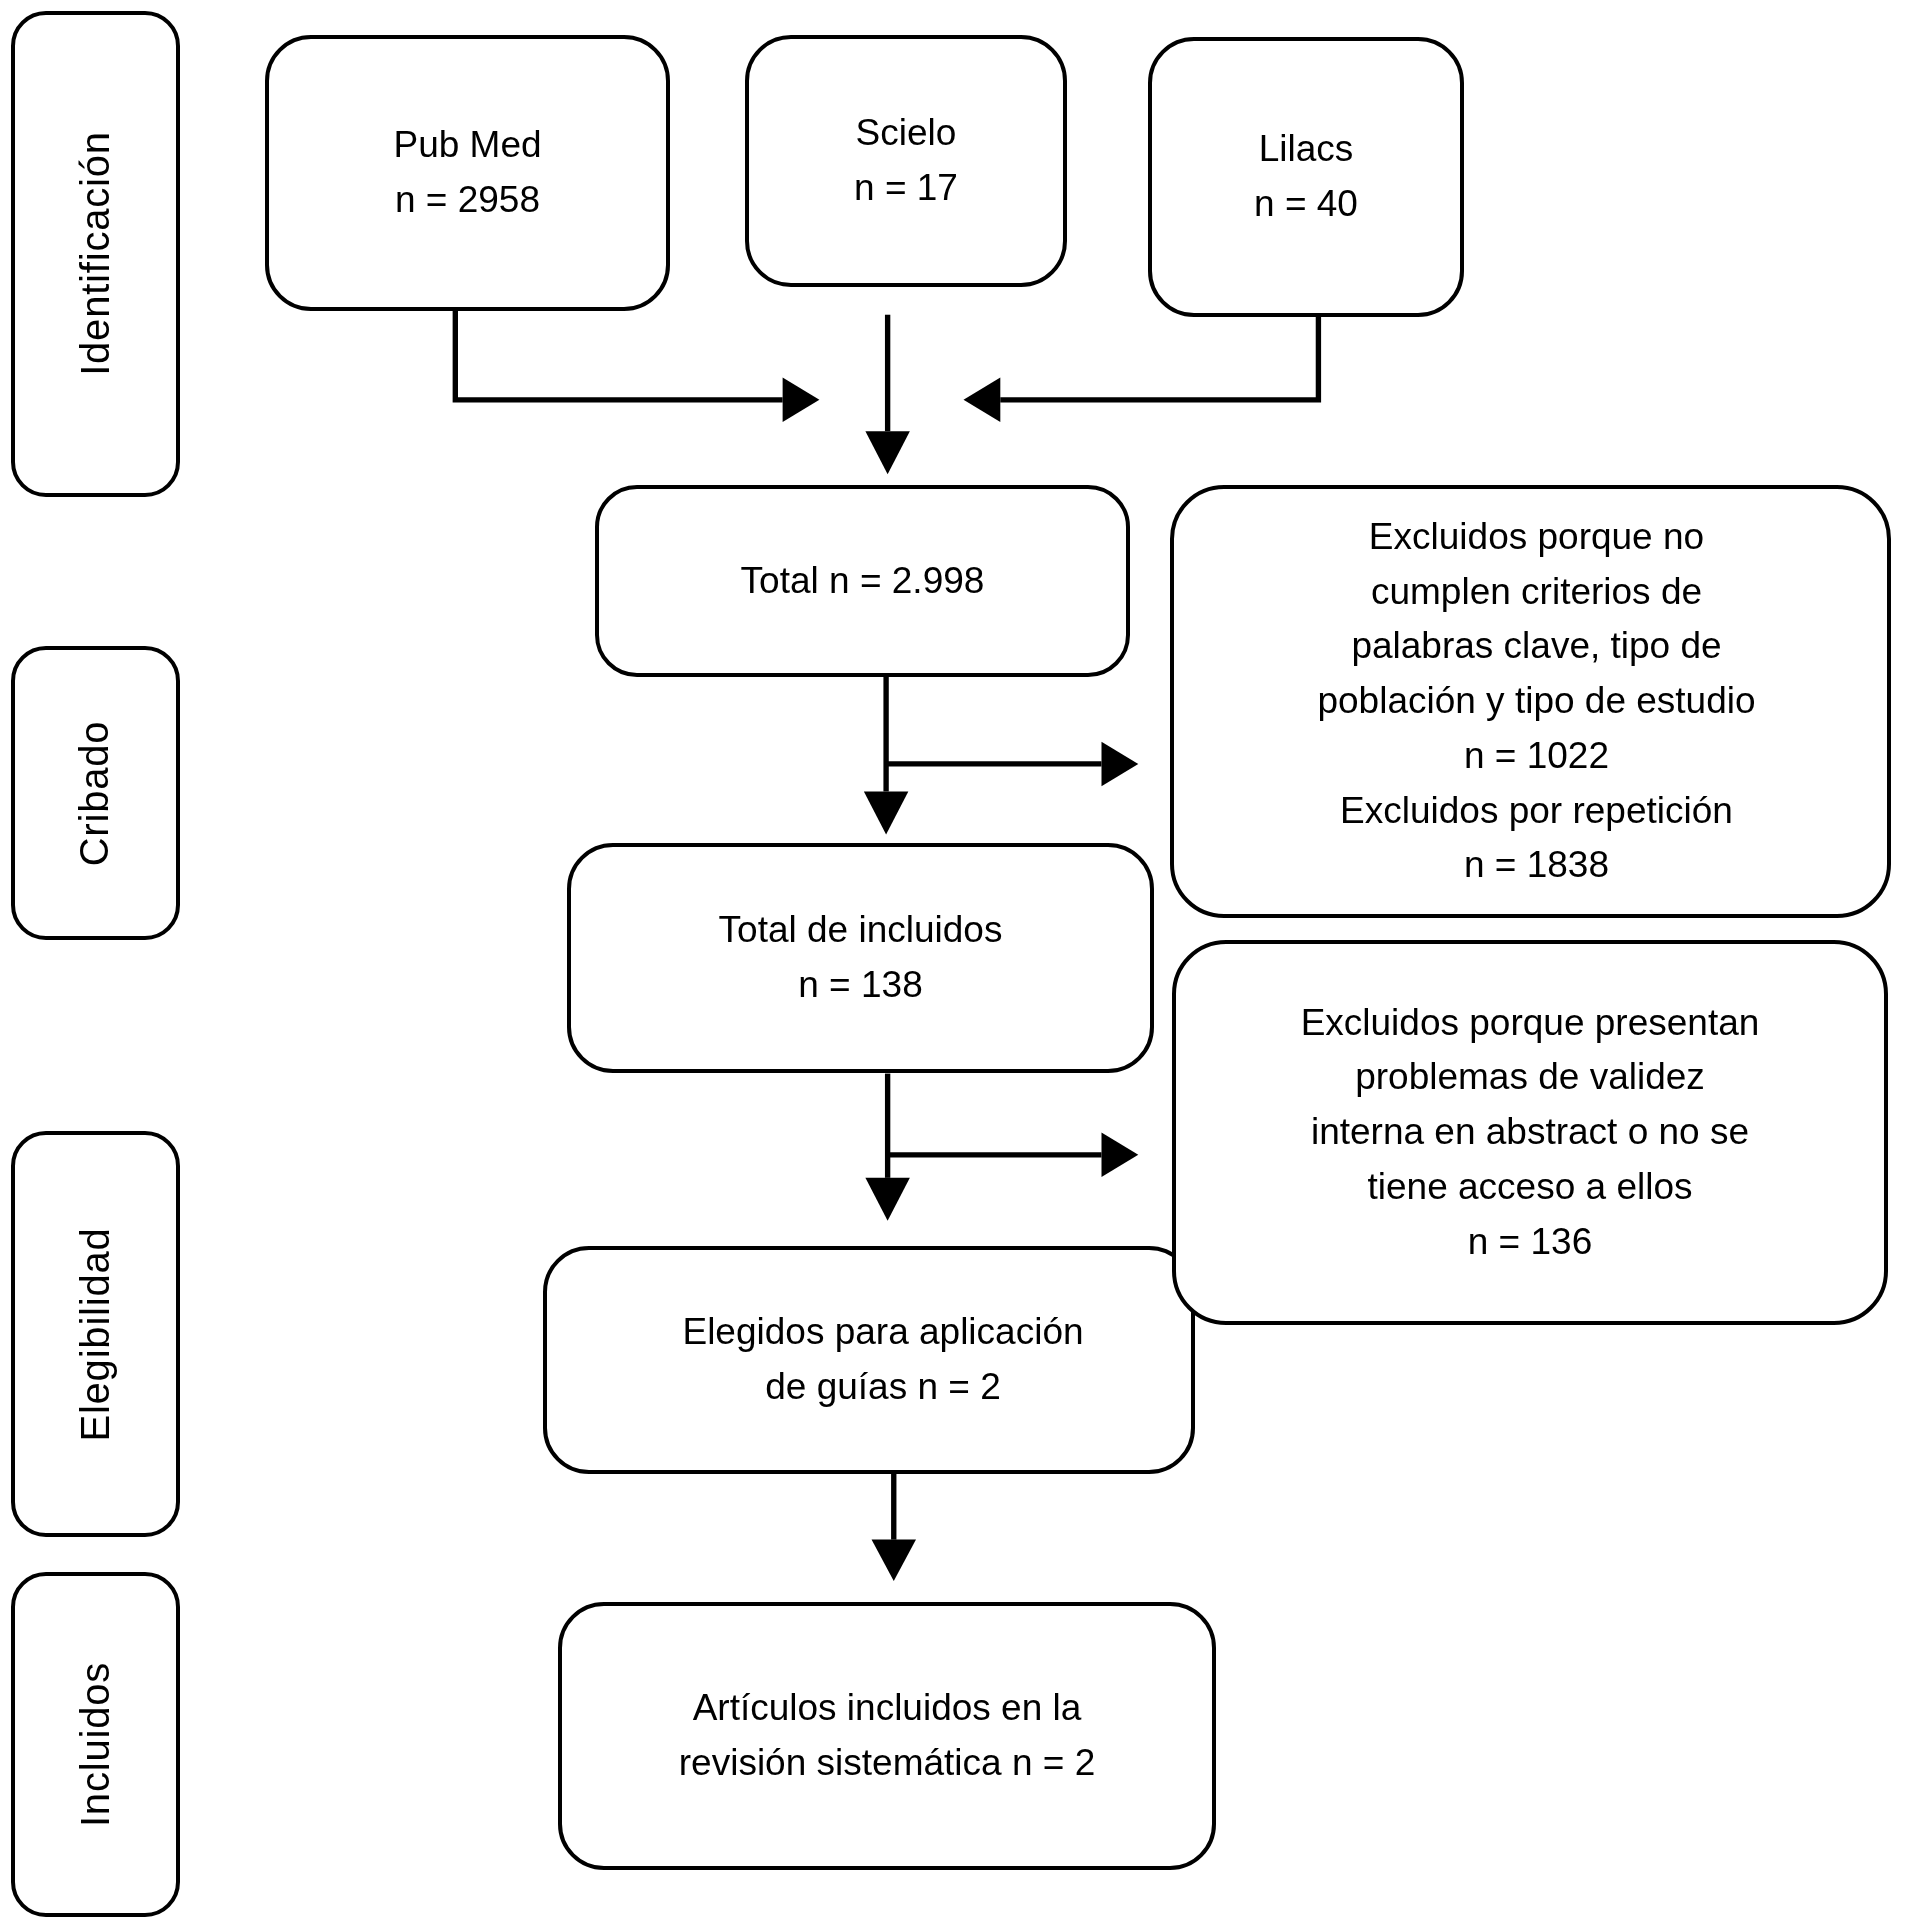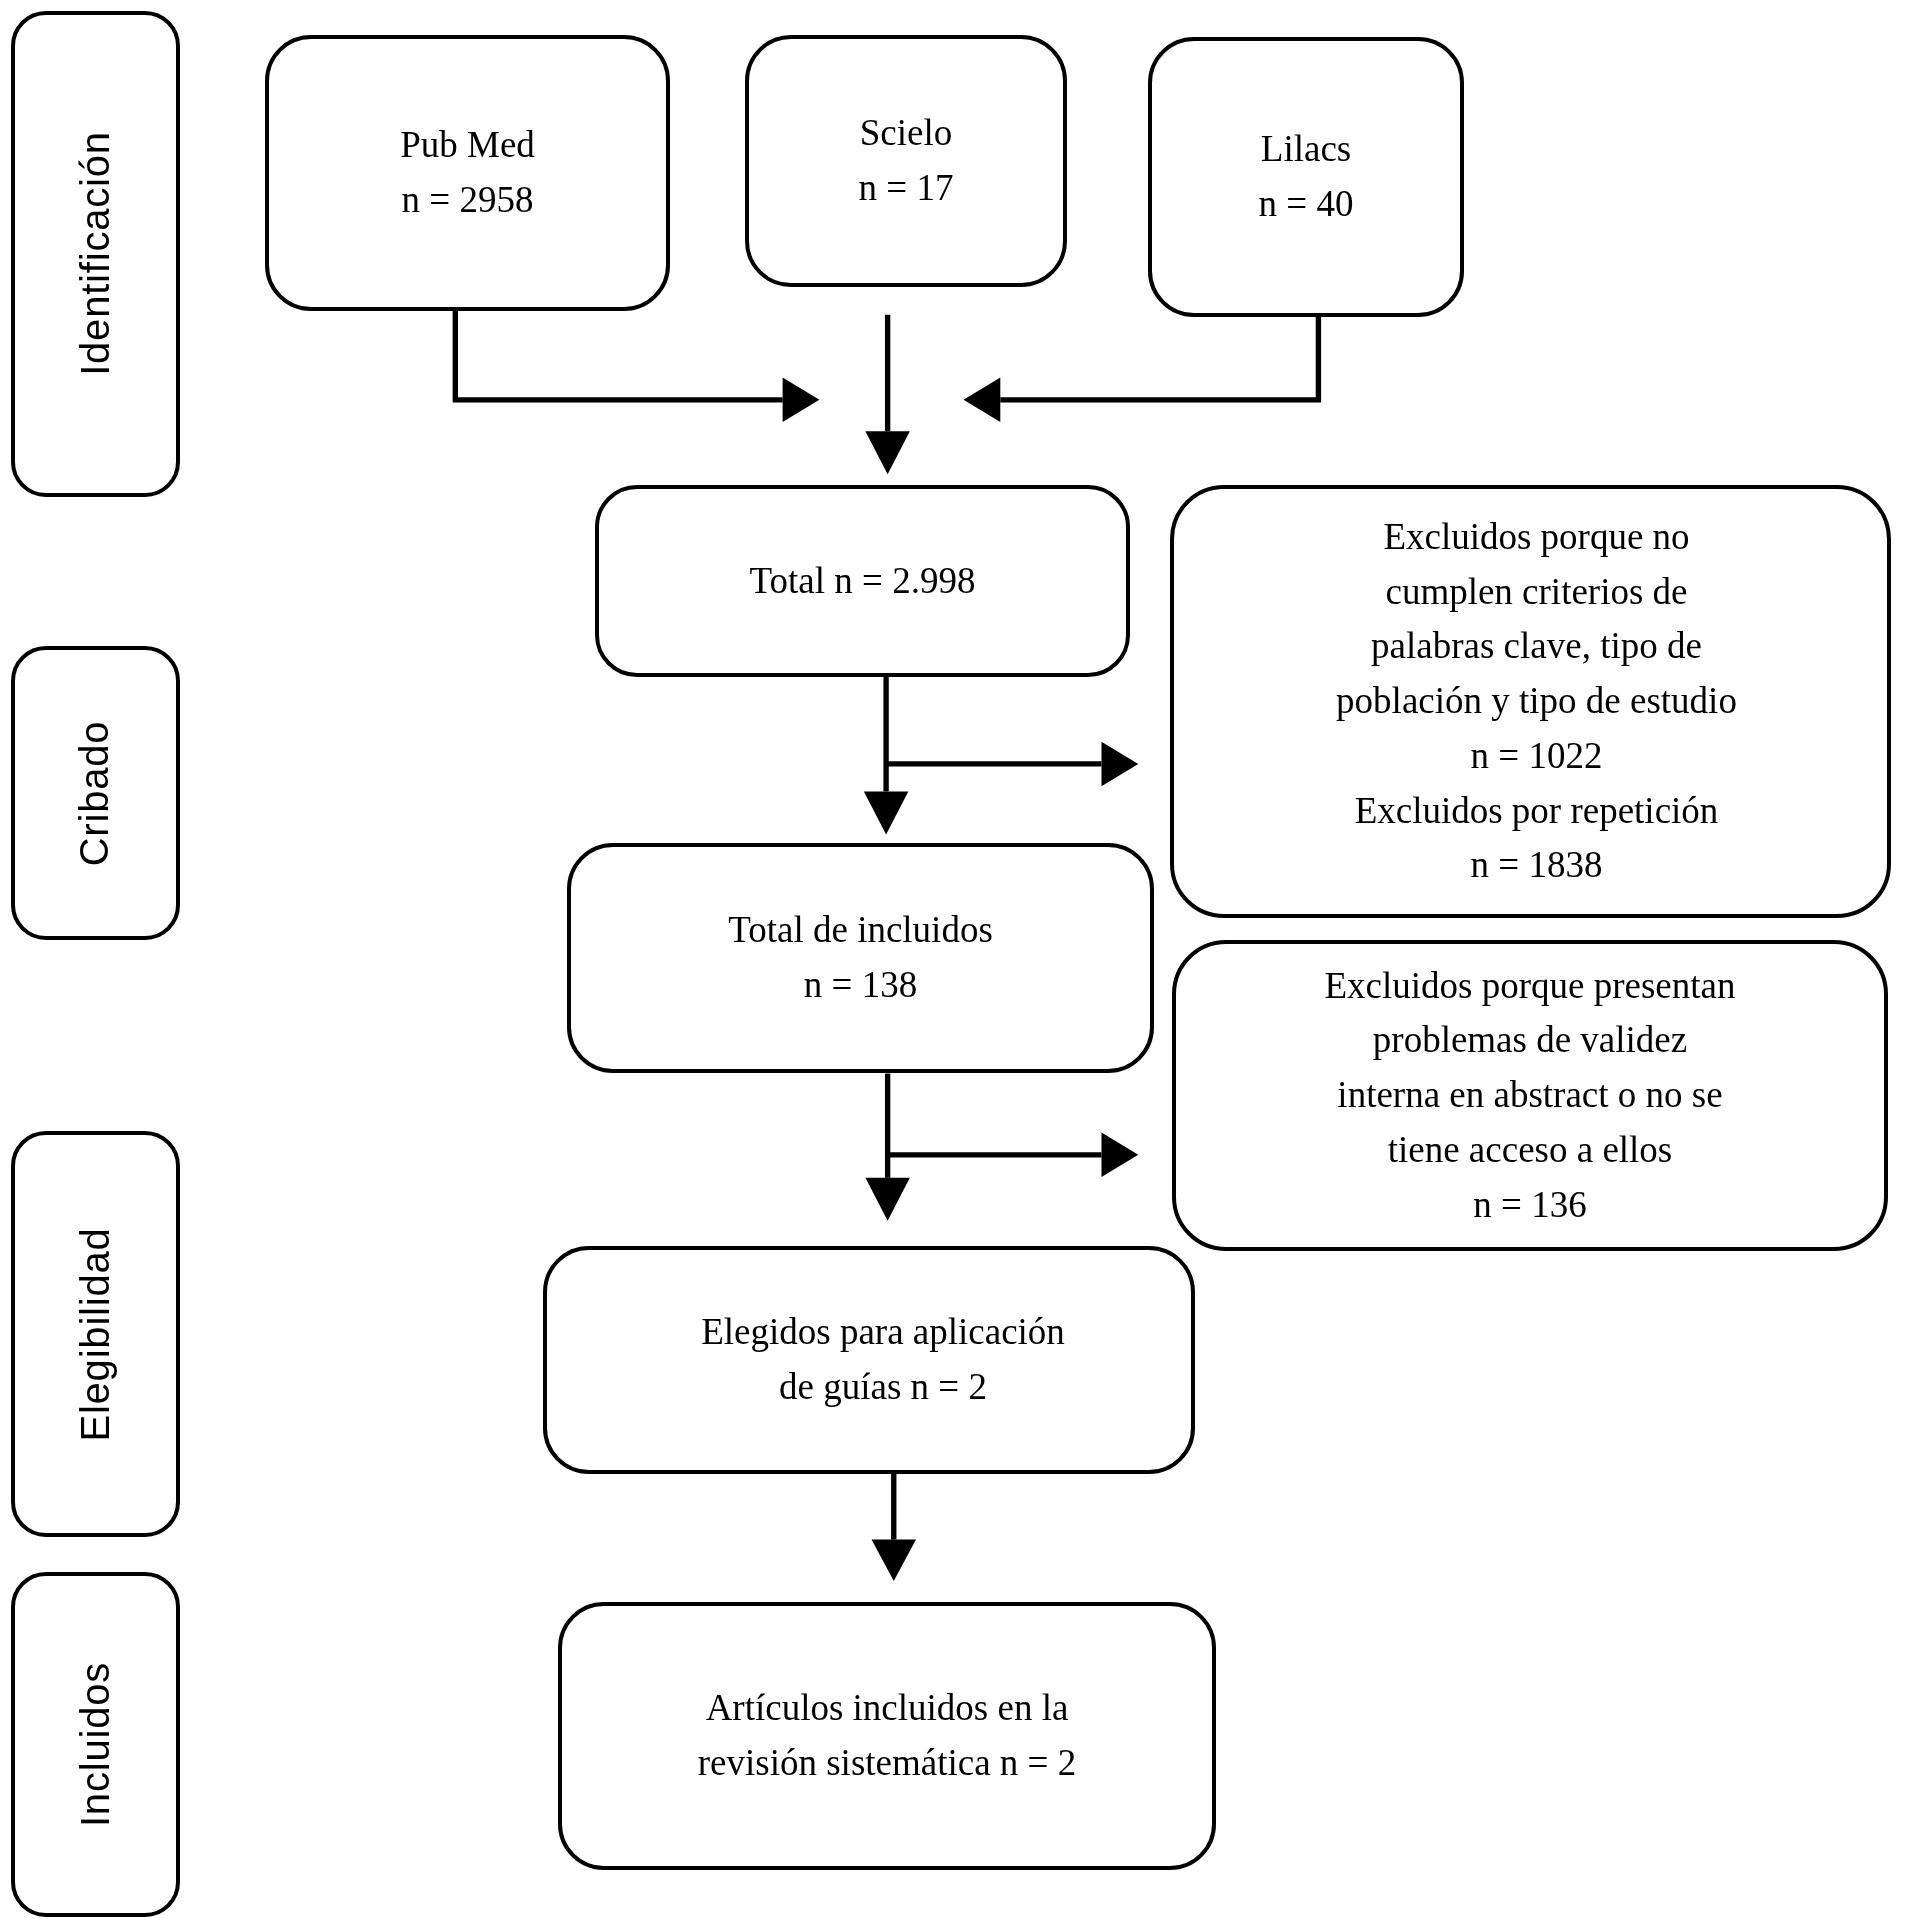--- a/index.html
+++ b/index.html
@@ -37,21 +37,20 @@
   }
   .stage-box {
     border-radius: 35px;
   }
   .box-text {
     white-space: pre-line;
     text-align: center;
     font-size: 37px;
     line-height: 1.48;
     color: #000000;
-    font-family: Liberation Serif, serif;
   }
   .stage-text {
     transform: rotate(-90deg);
     white-space: nowrap;
     font-size: 40px;
     letter-spacing: 0.8px;
     color: #000000;
   }
   .arrow-line {
     fill: none;
@@ -164,21 +163,21 @@
   <div class="box flow-box" style="left:1170px; top:485px; width:721px; height:433px; border-radius:54px;padding-left:12px;">
     <div class="box-text">Excluidos porque no
 cumplen criterios de
 palabras clave, tipo de
 población y tipo de estudio
 n = 1022
 Excluidos por repetición
 n = 1838</div>
   </div>
 
-  <div class="box flow-box" style="left:1172px; top:940px; width:716px; height:311px; border-radius:54px;">
+  <div class="box flow-box" style="left:1172px; top:940px; width:716px; height:385px; border-radius:54px;">
     <div class="box-text">Excluidos porque presentan
 problemas de validez
 interna en abstract o no se
 tiene acceso a ellos
 n = 136</div>
   </div>
 
 </div>
 
 

